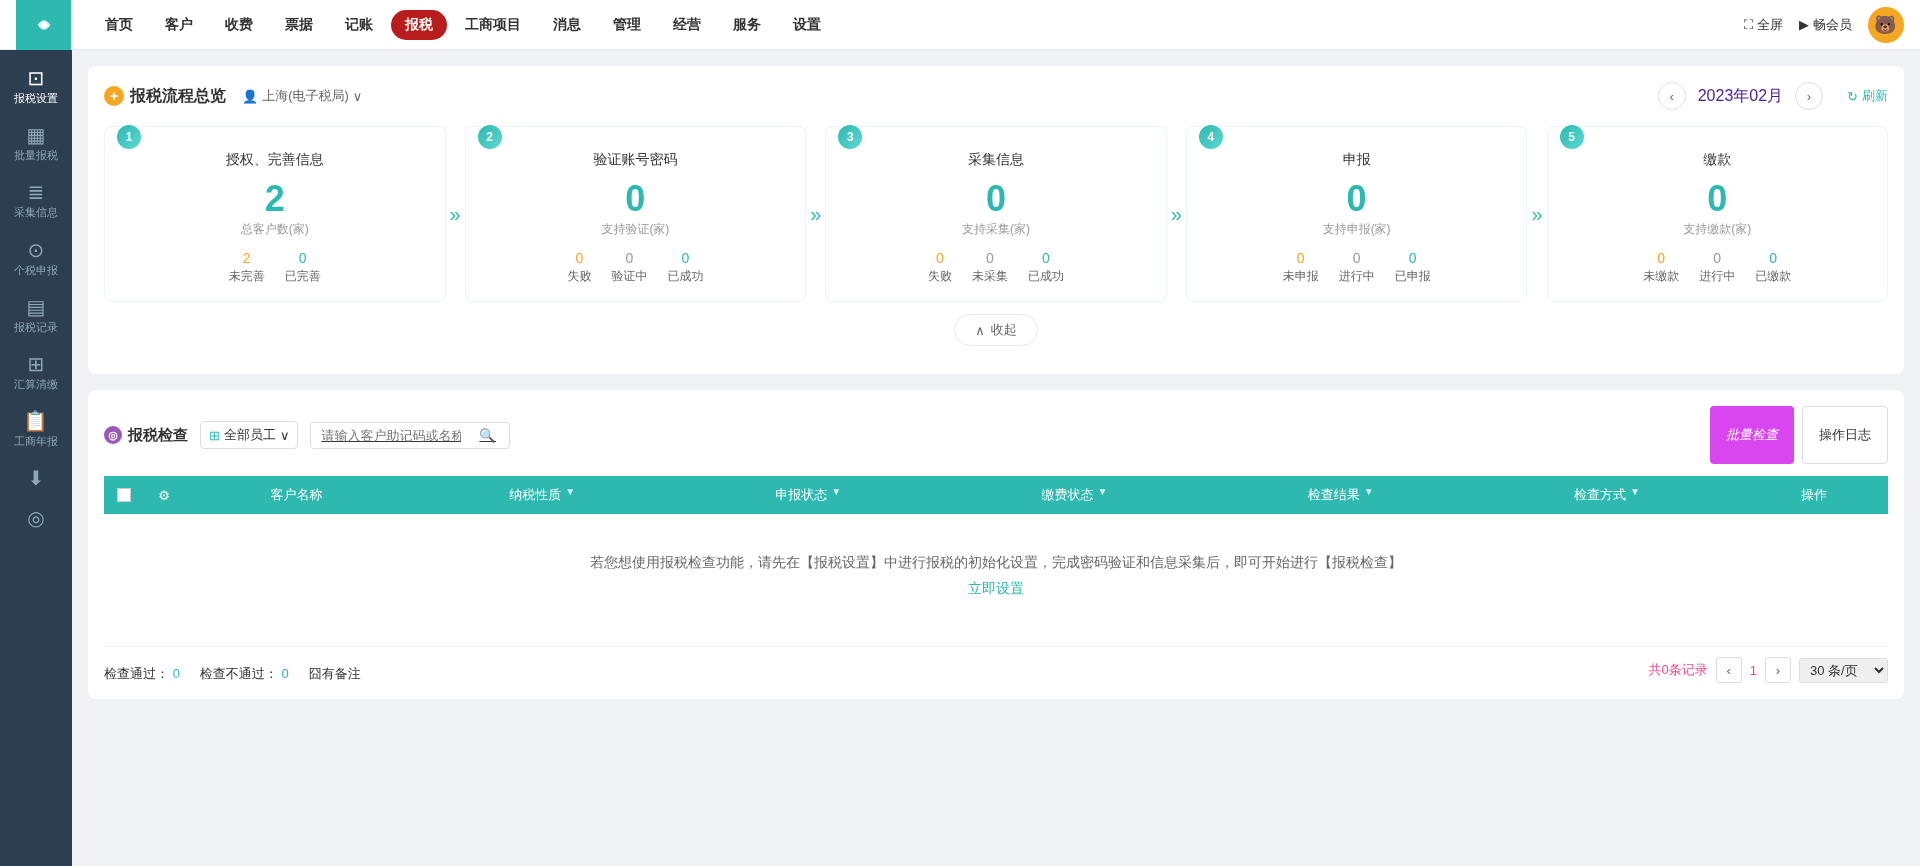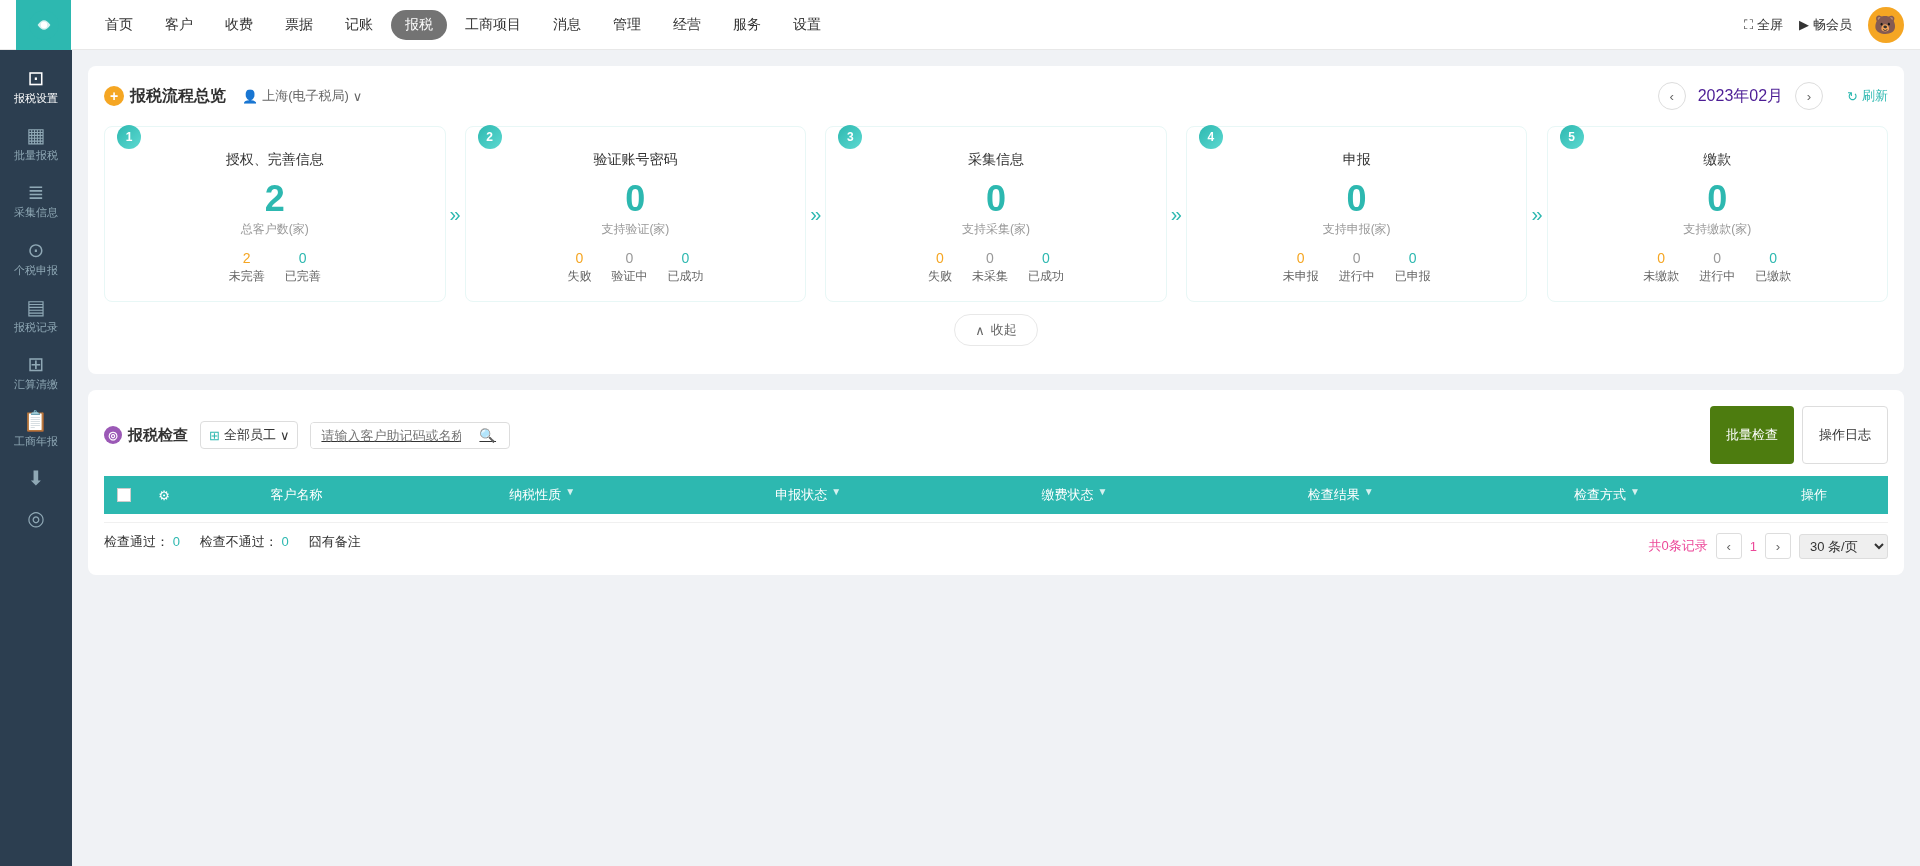--- a/index.html
+++ b/index.html
@@ -3,22 +3,22 @@
   <meta charset="utf-8">
   <style>
     * { box-sizing: border-box; margin: 0; padding: 0; }
     body { font-family: 'Microsoft YaHei', Arial, sans-serif; font-size: 13px; background: #f0f2f5; color: #333; display: flex; flex-direction: column; height: 866px; overflow: hidden; }
 
     
     .top-nav { background: #fff; height: 50px; display: flex; align-items: center; padding: 0 16px; border-bottom: 1px solid #e8e8e8; flex-shrink: 0; }
     .logo { width: 55px; height: 50px; background: #2db8b0; display: flex; align-items: center; justify-content: center; margin-right: 20px; flex-shrink: 0; }
     .logo svg { width: 32px; height: 32px; }
     .nav-items { display: flex; align-items: center; gap: 4px; flex: 1; }
-    .nav-item { padding: 6px 14px; border-radius: 4px; cursor: pointer; color: #333; font-size: 14px; }
-    .nav-item.active { background: #737373; color: #fff; border-radius: 20px; }
+    .nav-item { padding: 6px 14px; border-radius: 4px; cursor: pointer; color: #333; font-size: 14px; font-weight: bold; }
+    .nav-item.active { background: #b91c1c; color: #fff; border-radius: 20px; }
     .nav-right { display: flex; align-items: center; gap: 16px; margin-left: auto; }
     .nav-right-item { display: flex; align-items: center; gap: 4px; cursor: pointer; color: #333; font-size: 13px; }
     .avatar { width: 36px; height: 36px; background: #f5a623; border-radius: 50%; display: flex; align-items: center; justify-content: center; color: #fff; font-size: 18px; }
 
     
     .main-layout { display: flex; flex: 1; overflow: hidden; }
 
     
     .sidebar { width: 72px; background: #2c3e50; display: flex; flex-direction: column; align-items: center; padding: 8px 0; flex-shrink: 0; overflow-y: auto; }
     .sidebar-item { display: flex; flex-direction: column; align-items: center; justify-content: center; width: 72px; padding: 10px 4px; cursor: pointer; color: #8fa8b5; gap: 4px; }
@@ -64,40 +64,40 @@
     .check-card { background: #fff; border-radius: 8px; padding: 16px; }
     .check-header { display: flex; align-items: center; gap: 12px; margin-bottom: 12px; }
     .check-title { font-size: 15px; font-weight: bold; color: #333; display: flex; align-items: center; gap: 6px; }
     .check-title .circle-icon { width: 18px; height: 18px; border-radius: 50%; background: #9b59b6; display: flex; align-items: center; justify-content: center; color: #fff; font-size: 11px; }
     .employee-select { display: flex; align-items: center; border: 1px solid #ddd; border-radius: 4px; padding: 4px 8px; font-size: 13px; cursor: pointer; gap: 4px; }
     .employee-select .emp-icon { color: #2db8b0; }
     .search-box { display: flex; align-items: center; border: 1px solid #ddd; border-radius: 4px; overflow: hidden; flex: 0 0 200px; text-decoration: underline; }
     .search-box input { border: none; outline: none; padding: 5px 10px; font-size: 13px; width: 160px; color: #999; }
     .search-box .search-btn { background: #fff; border: none; padding: 5px 8px; cursor: pointer; color: #999; }
     .header-right { margin-left: auto; display: flex; gap: 8px; }
-    .batch-btn { background: #4d7c0f; color: #fff; border: none; border-radius: 4px; padding: 20px 16px; cursor: pointer; font-size: 13px; }
+    .batch-btn { background: #d946ef; color: #fff; border: none; border-radius: 4px; padding: 20px 16px; cursor: pointer; font-size: 13px; font-style: italic; }
     .log-btn { background: #fff; color: #333; border: 1px solid #ddd; border-radius: 4px; padding: 6px 16px; cursor: pointer; font-size: 13px; }
 
     
     .check-table { width: 100%; border-collapse: collapse; }
     .check-table thead tr { background: #2db8b0; color: #fff; }
     .check-table th { padding: 10px 12px; text-align: center; font-weight: 500; font-size: 13px; white-space: nowrap; }
     .check-table th:first-child { width: 40px; }
     .check-table th:nth-child(2) { width: 40px; }
     .th-filter { display: flex; align-items: flex-start; justify-content: center; gap: 4px; }
     .filter-icon { font-size: 10px; opacity: 0.8; }
 
     .checkbox-cell { display: flex; align-items: center; justify-content: center; }
     .checkbox { width: 14px; height: 14px; border: 1px solid #ccc; background: #fff; cursor: pointer; }
 
     .empty-tip { text-align: center; padding: 40px 20px; color: #666; font-size: 14px; }
     .setup-link { color: #2db8b0; cursor: pointer; margin-top: 8px; display: block; }
 
     
-    .check-footer { display: flex; align-items: flex-start; padding: 10px 0 0; font-size: 13px; color: #333; border-top: 1px solid #f0f0f0; margin-top: 8px; }
+    .check-footer { display: flex; align-items: flex-end; padding: 10px 0 0; font-size: 13px; color: #333; border-top: 1px solid #f0f0f0; margin-top: 8px; }
     .footer-stat { margin-right: 20px; }
     .footer-stat a { color: #2db8b0; }
     .footer-right { margin-left: auto; display: flex; align-items: center; gap: 8px; }
     .page-info { color: #ec4899; }
     .page-btn { width: 26px; height: 26px; border: 1px solid #ddd; border-radius: 3px; background: #fff; cursor: pointer; display: flex; align-items: center; justify-content: center; color: #666; }
     .page-select { border: 1px solid #ddd; border-radius: 3px; padding: 3px 6px; font-size: 13px; color: #333; }
 
     
     .content::-webkit-scrollbar { width: 6px; }
     .content::-webkit-scrollbar-track { background: #f0f0f0; }
@@ -396,20 +396,26 @@
                   <span class="filter-icon">▼</span>
                 </div>
             </th>
             <th>
               <span>操作</span>
             </th>
           </tr>
         </thead>
       </table>
 
+      <div class="table-scroll">
+        <div class="empty-tip">
+          <span>若您想使用报税检查功能，请先在【报税设置】中进行报税的初始化设置，完成密码验证和信息采集后，即可开始进行【报税检查】</span>
+          <a class="setup-link">立即设置</a>
+        </div>
+      </div>
 
       <div class="check-footer">
         <span class="footer-stat">
           <span>检查通过：</span>
           <a style="color:#2db8b0;">0</a>
         </span>
         <span class="footer-stat">
           <span>检查不通过：</span>
           <a style="color:#2db8b0;">0</a>
         </span>

